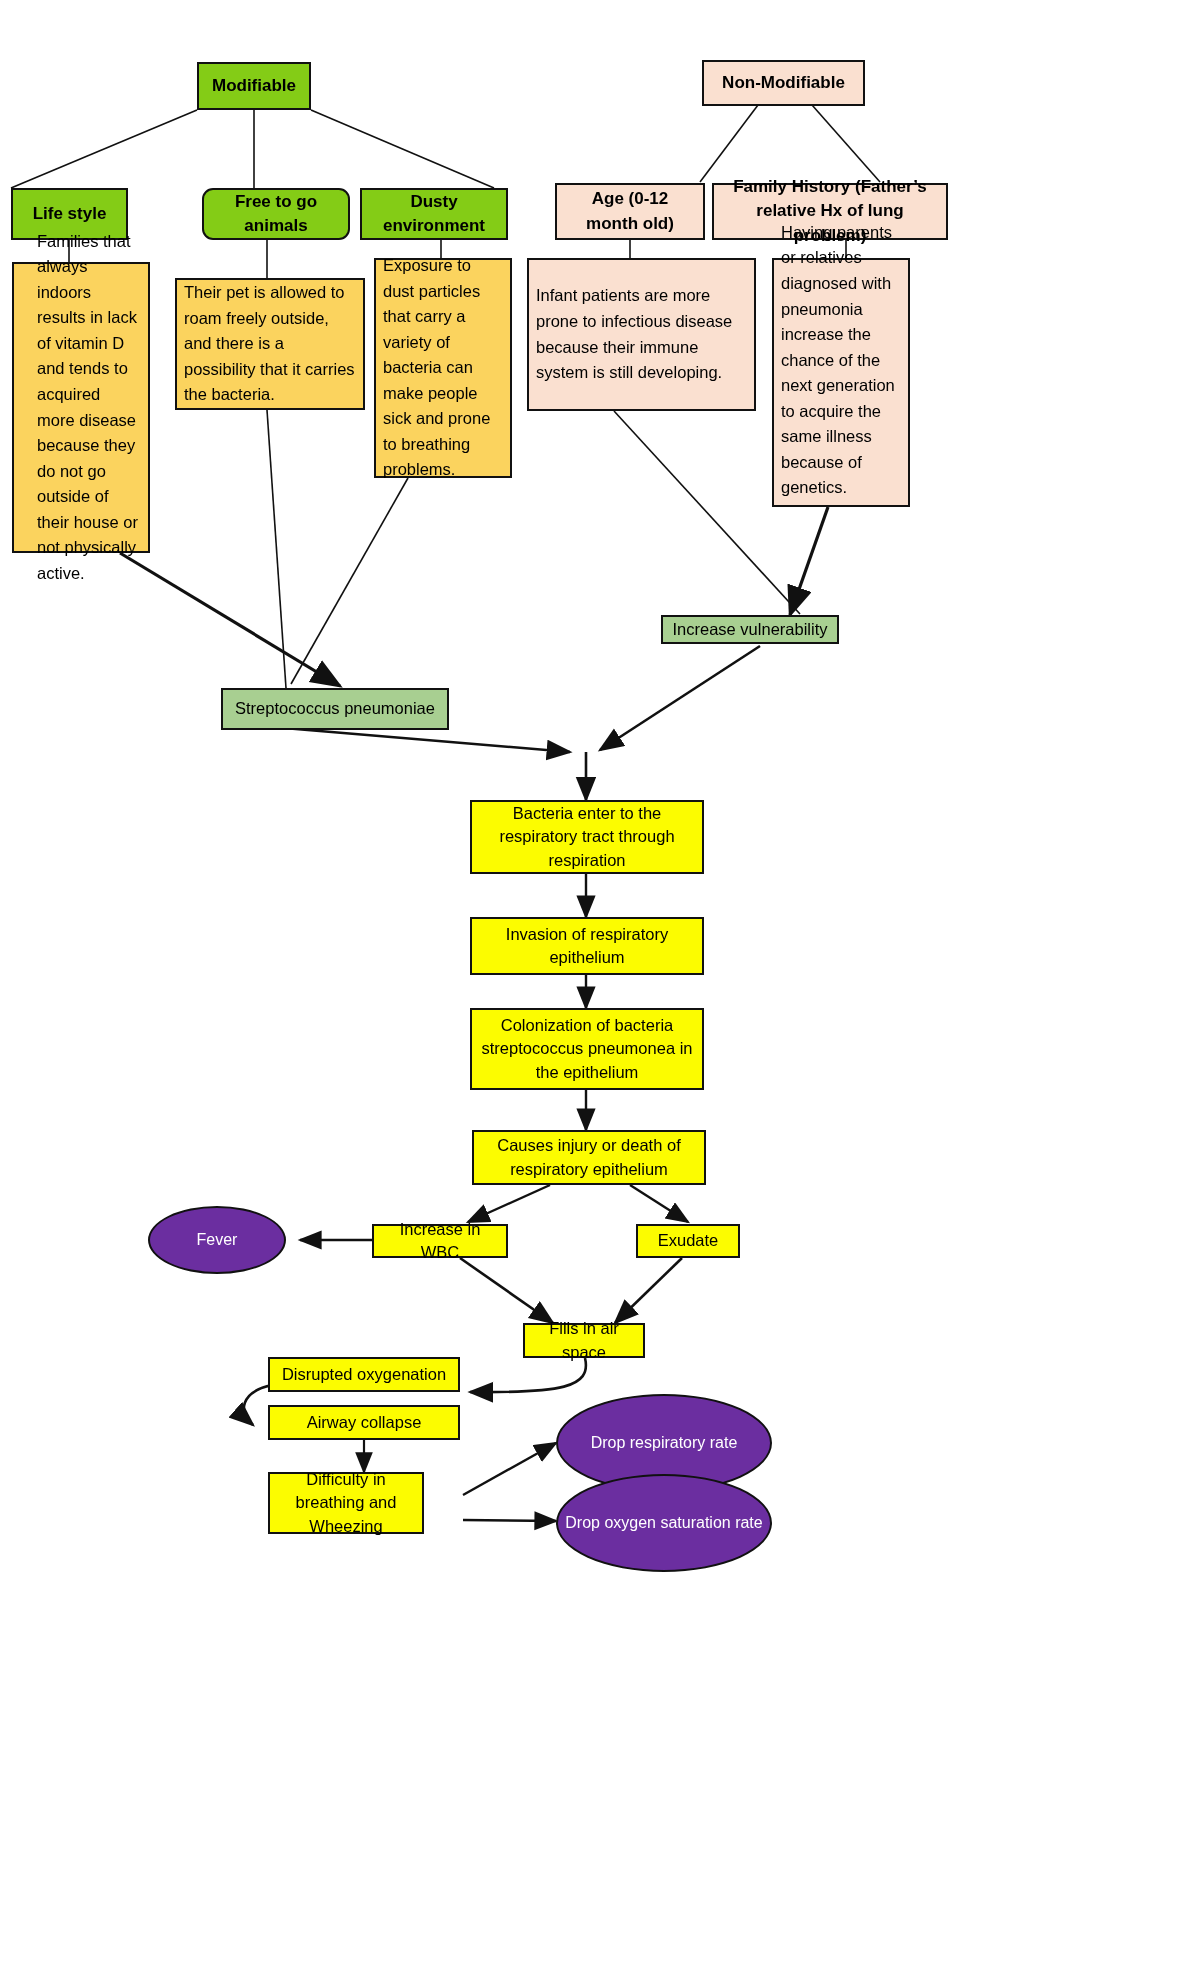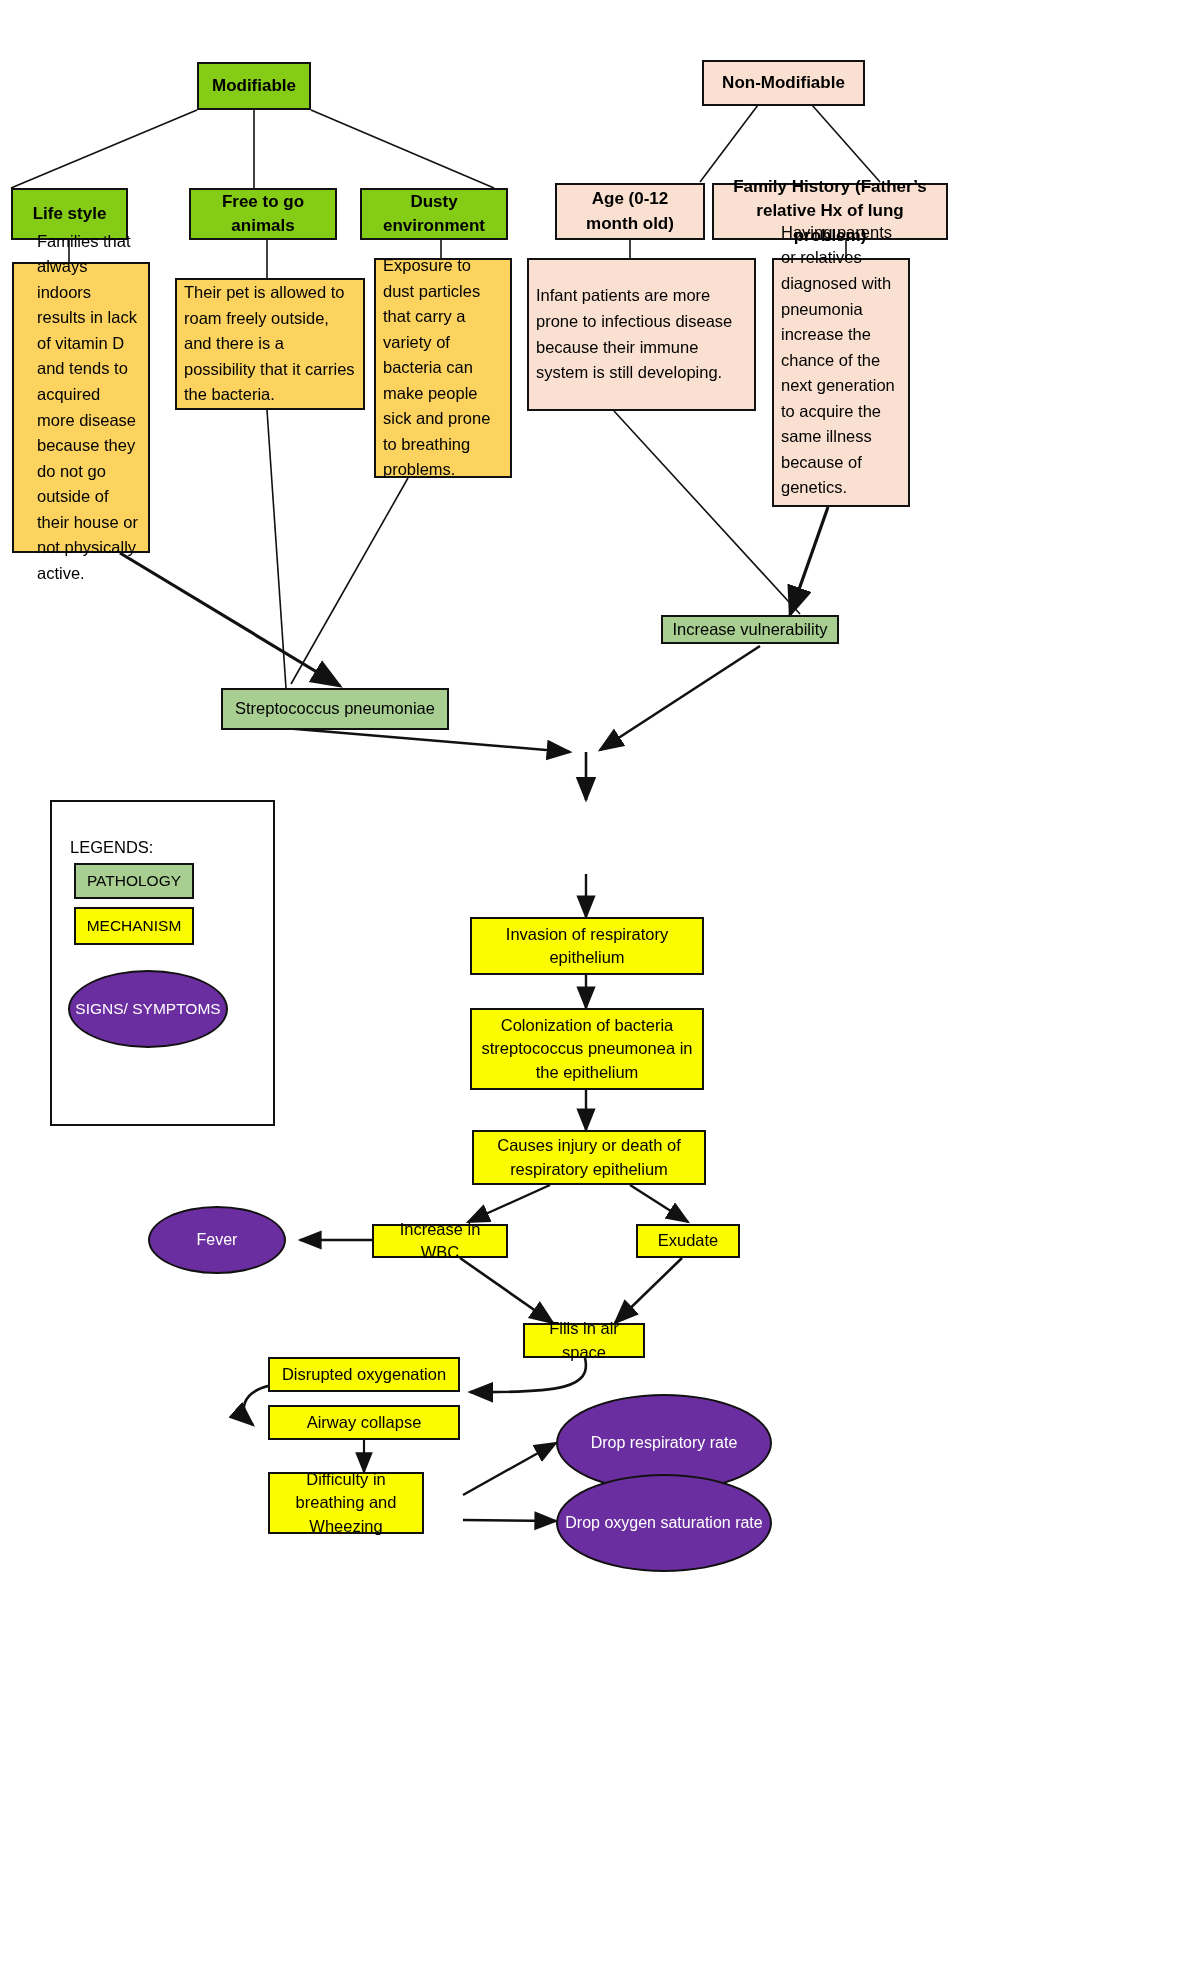--- a/index.html
+++ b/index.html
@@ -171,21 +171,21 @@
   </div>
 
   <div class="node rect-nm-head" style="left:702px; top:60px; width:163px; height:46px;">
     <span>Non-Modifiable</span>
   </div>
 
   <div class="node rect-risk-head" style="left:11px; top:188px; width:117px; height:52px;text-align:right;">
     <span>Life style</span>
   </div>
 
-  <div class="node rect-risk-head" style="left:189px; top:188px; width:148px; height:52px;">
+  <div class="node rect-risk-head" style="left:202px; top:188px; width:148px; height:52px;border-radius:11px;">
     <span>Free to go animals</span>
   </div>
 
   <div class="node rect-risk-head" style="left:360px; top:188px; width:148px; height:52px;">
     <span>Dusty environment</span>
   </div>
 
   <div class="node rect-nm-head" style="left:555px; top:183px; width:150px; height:57px;">
     <span>Age (0-12 month old)</span>
   </div>
@@ -215,20 +215,23 @@
   </div>
 
   <div class="node pathology" style="left:221px; top:688px; width:228px; height:42px;">
     <span>Streptococcus pneumoniae</span>
   </div>
 
   <div class="node pathology" style="left:661px; top:615px; width:178px; height:29px;">
     <span>Increase vulnerability</span>
   </div>
 
+  <div class="node mechanism" style="left:470px; top:800px; width:234px; height:74px;">
+    <span>Bacteria enter to the respiratory tract through respiration</span>
+  </div>
 
   <div class="node mechanism" style="left:470px; top:917px; width:234px; height:58px;">
     <span>Invasion of respiratory epithelium</span>
   </div>
 
   <div class="node mechanism" style="left:470px; top:1008px; width:234px; height:82px;">
     <span>Colonization of bacteria streptococcus pneumonea in the epithelium</span>
   </div>
 
   <div class="node mechanism" style="left:472px; top:1130px; width:234px; height:55px;">
@@ -264,29 +267,14 @@
   </div>
 
   <div class="node symptom" style="left:556px; top:1394px; width:216px; height:98px;">
     <span>Drop respiratory rate</span>
   </div>
 
   <div class="node symptom" style="left:556px; top:1474px; width:216px; height:98px;">
     <span>Drop oxygen saturation rate</span>
   </div>
 
-  <div class="node legend-box" style="left:50px; top:800px; width:225px; height:326px;">
-    <div class="legend-title">LEGENDS:</div>
-
-    <div class="legend-swatch green" style="left:22px; top:61px; width:120px; height:36px;">
-      <span>PATHOLOGY</span>
-    </div>
-
-    <div class="legend-swatch yellow" style="left:22px; top:105px; width:120px; height:38px;">
-      <span>MECHANISM</span>
-    </div>
-
-    <div class="legend-swatch purple" style="left:16px; top:168px; width:160px; height:78px; text-align:center;">
-      <span>SIGNS/ SYMPTOMS</span>
-    </div>
-  </div>
 
 </div>
 
 </body></html>

